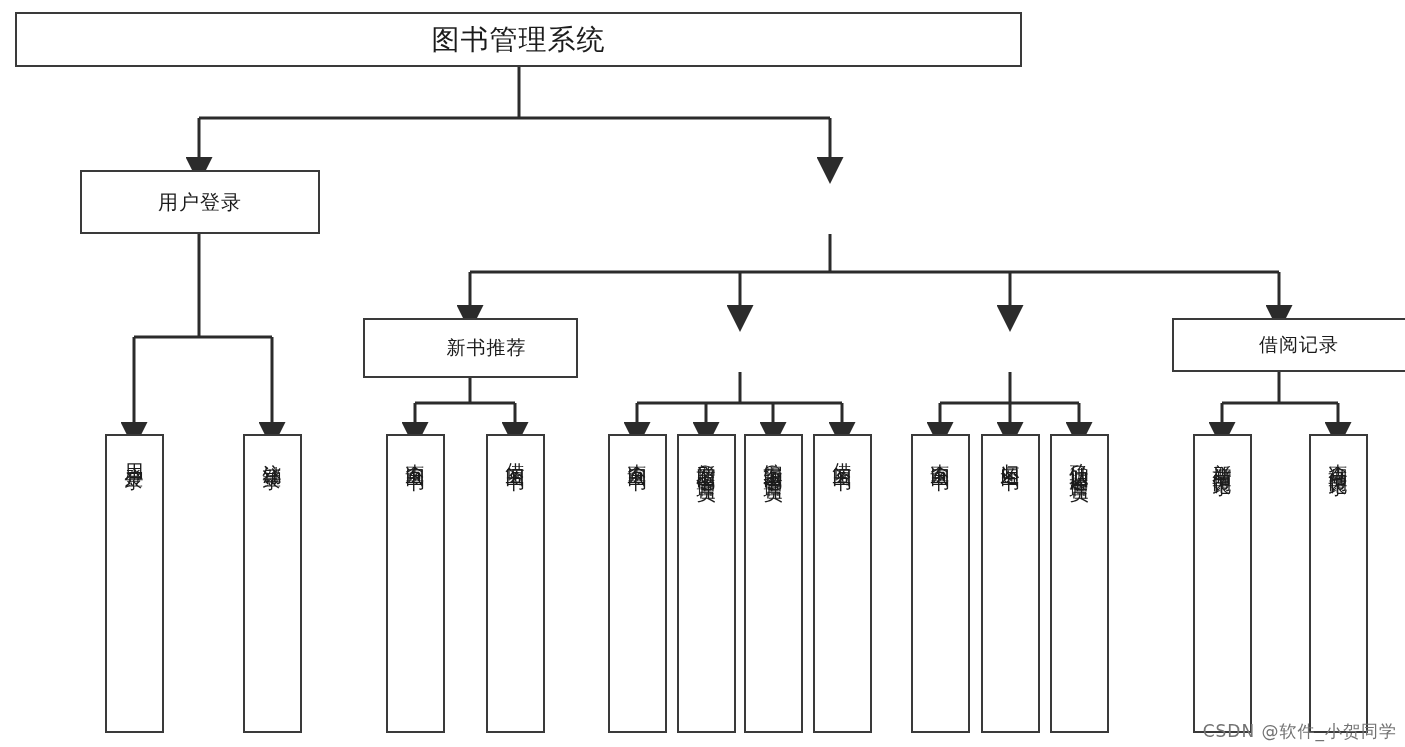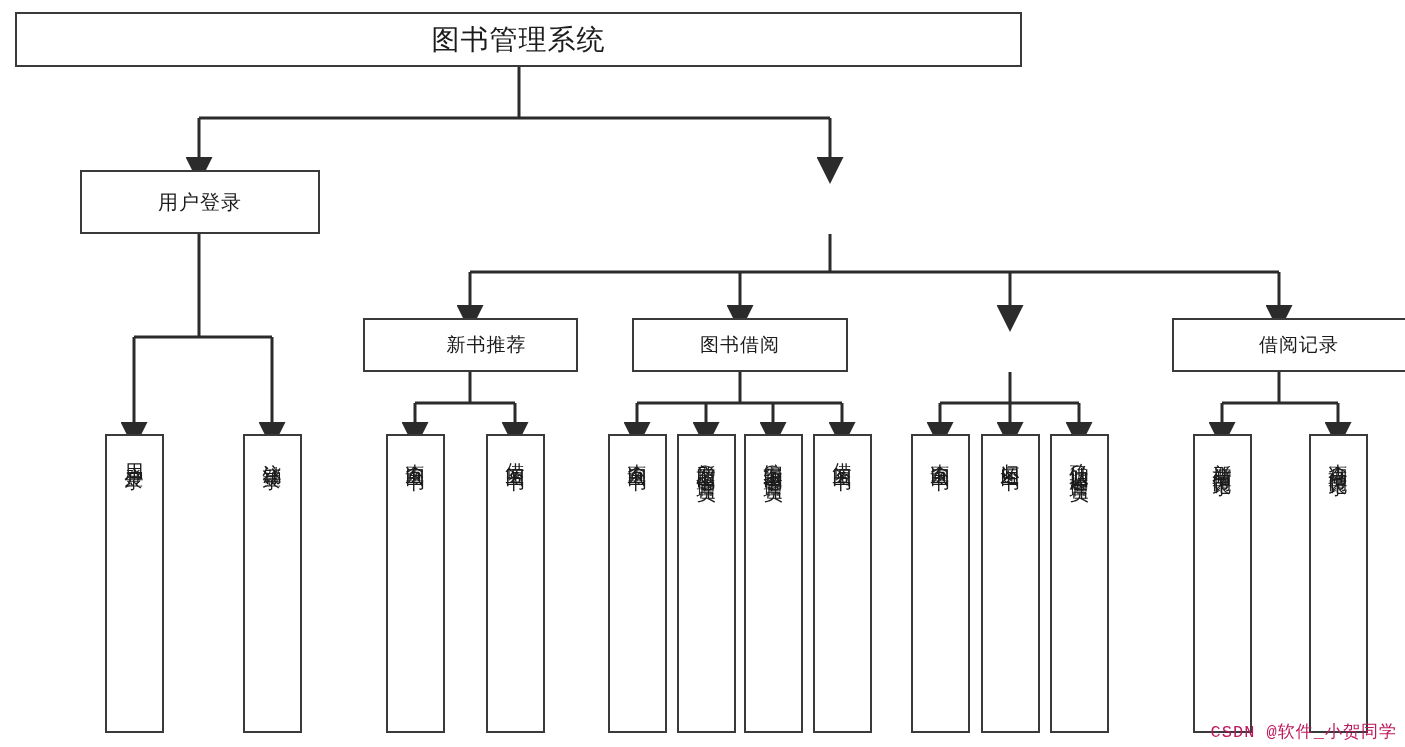--- a/index.html
+++ b/index.html
@@ -58,25 +58,24 @@
   }
   .htext {
     white-space: nowrap;
     letter-spacing: 1px;
   }
   #watermark {
     position: absolute;
     right: 8px;
     bottom: 4px;
     font-size: 17px;
-    color: #be185d;
+    color: #737373;
     letter-spacing: 1px;
     white-space: nowrap;
     z-index: 5;
-    font-family: Liberation Mono, monospace;
   }
 </style>
 </head>
 <body>
 
 <div id="stage">
 
   <svg id="edges" viewBox="0 0 1405 747" xmlns="http://www.w3.org/2000/svg">
     <defs>
       <marker id="arrow" markerWidth="9" markerHeight="9" refX="1" refY="4.5" orient="auto" markerUnits="strokeWidth">
@@ -130,27 +129,24 @@
 
   <div class="node root" style="left:15px; top:12px; width:1007px; height:55px;">
     <span class="htext">图书管理系统</span>
   </div>
 
   <div class="node level1" style="left:80px; top:170px; width:240px; height:64px;">
     <span class="htext">用户登录</span>
   </div>
 
 
-  <div class="node level2" style="left:363px; top:318px; width:215px; height:54px;padding-left:32px;">
+  <div class="node level2" style="left:363px; top:318px; width:215px; height:60px;padding-left:32px;">
     <span class="htext">新书推荐</span>
   </div>
 
-  <div class="node level2" style="left:632px; top:318px; width:216px; height:54px;">
-    <span class="htext">图书借阅</span>
-  </div>
 
 
   <div class="node level2" style="left:1172px; top:318px; width:254px; height:54px;">
     <span class="htext">借阅记录</span>
   </div>
 
   <div class="node leaf" style="left:105px; top:434px; width:59px; height:299px;">
     <span class="vtext">用户登录</span>
   </div>
   <div class="node leaf" style="left:243px; top:434px; width:59px; height:299px;">

